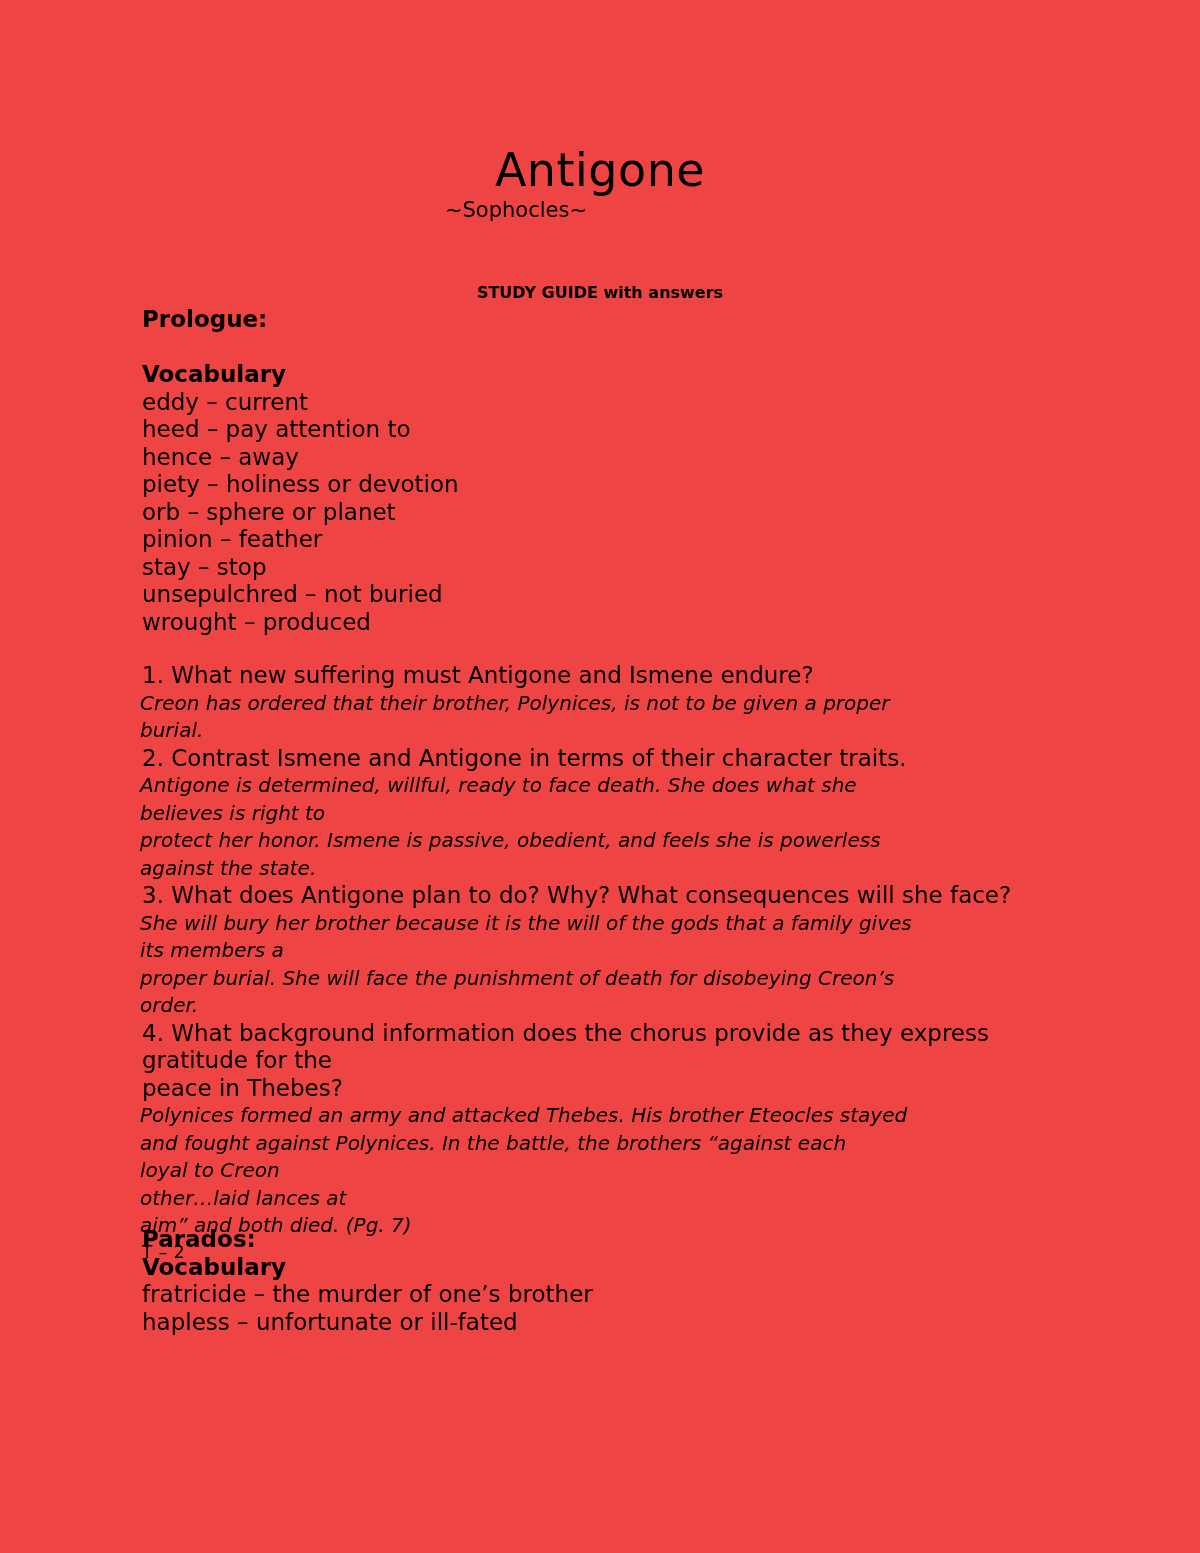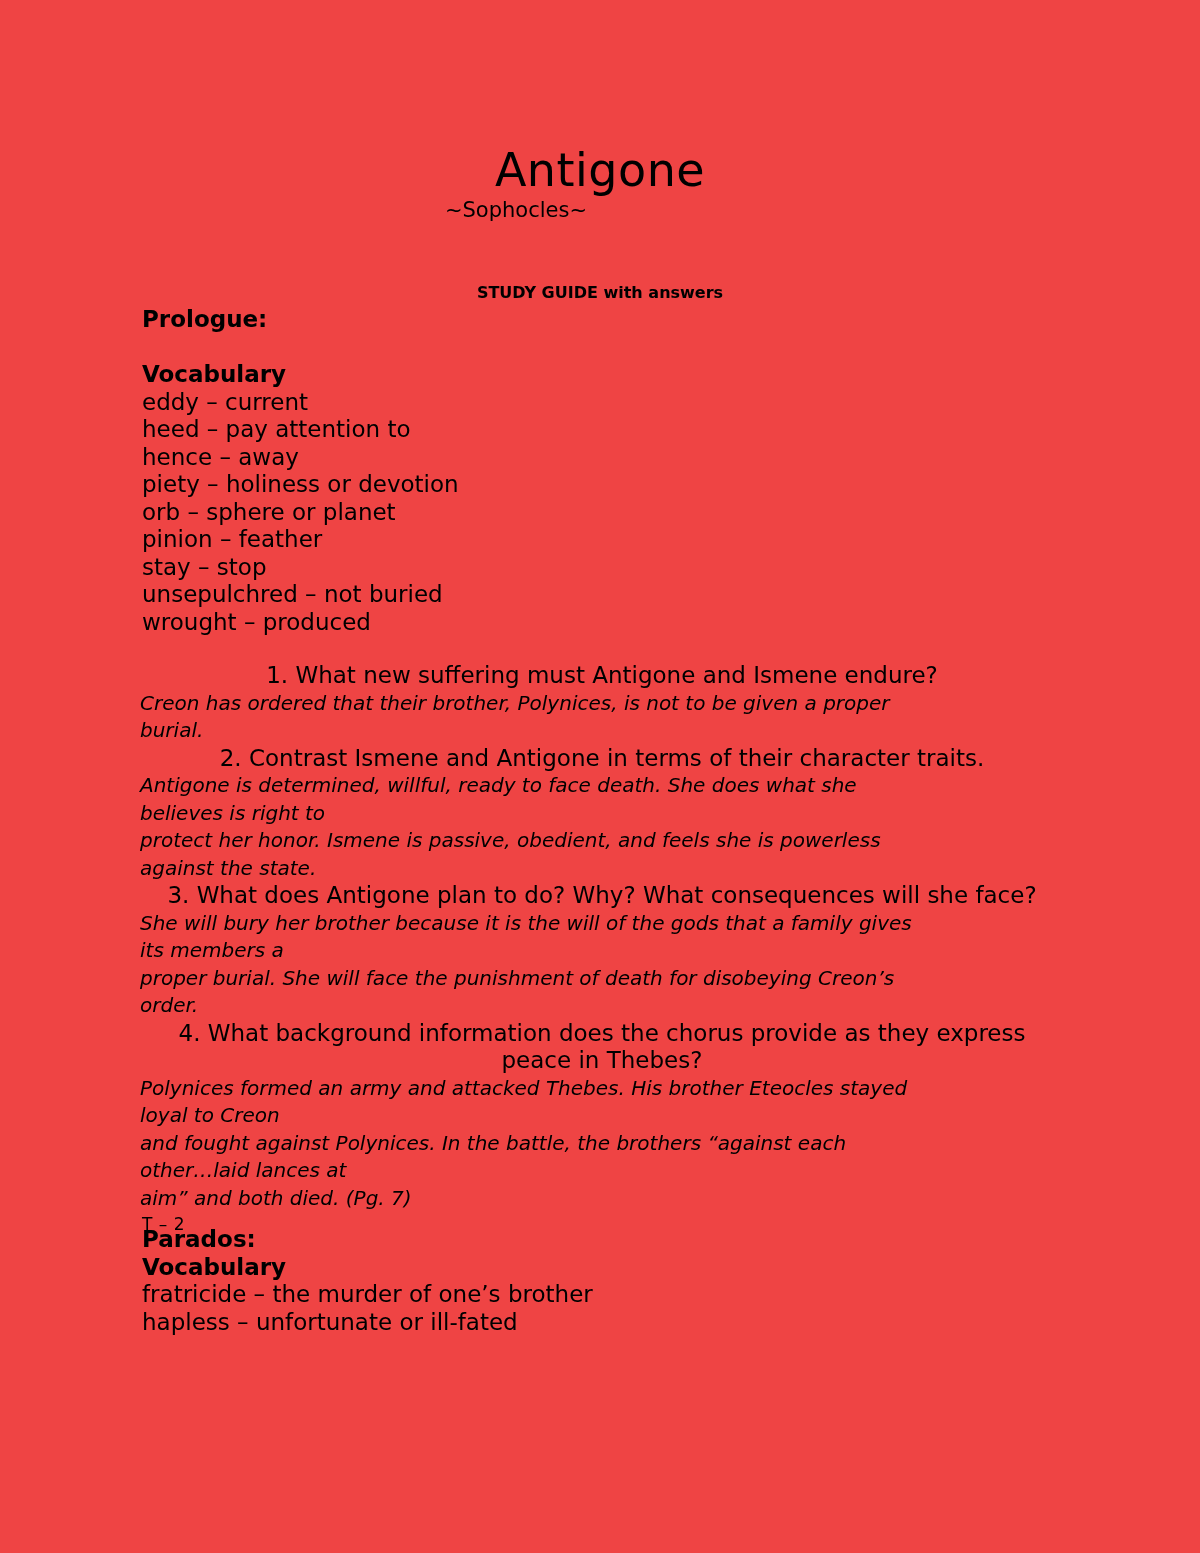--- a/index.html
+++ b/index.html
@@ -52,21 +52,21 @@
     }
     .body {
       position: absolute;
       left: 142px;
       width: 920px;
       font-size: 23px;
       line-height: 27.5px;
     }
     .line { display: block; white-space: nowrap; }
     .bold { font-weight: bold; }
-    .q { display: block; white-space: nowrap; text-align: center; }
+    .q { display: block; white-space: nowrap; }
     .ans {
       display: block;
       white-space: nowrap;
       font-style: italic;
       font-size: 20px;
       margin-left: -2px;
     }
     .note {
       display: block;
       font-size: 17px;
@@ -117,24 +117,25 @@
     </div>
     <div>
       <span class="q">3. What does Antigone plan to do? Why? What consequences will she face?</span>
       <span class="ans">She will bury her brother because it is the will of the gods that a family gives</span>
       <span class="ans">its members a</span>
       <span class="ans">proper burial. She will face the punishment of death for disobeying Creon’s</span>
       <span class="ans">order.</span>
     </div>
     <div>
       <span class="q">4. What background information does the chorus provide as they express</span>
+      <span class="q">gratitude for the</span>
       <span class="q">peace in Thebes?</span>
       <span class="ans">Polynices formed an army and attacked Thebes. His brother Eteocles stayed</span>
+      <span class="ans">and fought against Polynices. In the battle, the brothers “against each</span>
       <span class="ans">loyal to Creon</span>
-      <span class="ans">and fought against Polynices. In the battle, the brothers “against each</span>
       <span class="ans">other…laid lances at</span>
       <span class="ans">aim” and both died. (Pg. 7)</span>
     </div>
     <span class="note">T – 2</span>
   </div>
 
   <div class="body" style="top:1226px;">
     <span class="line bold">Parados:</span>
     <span class="line bold">Vocabulary</span>
     <div>

